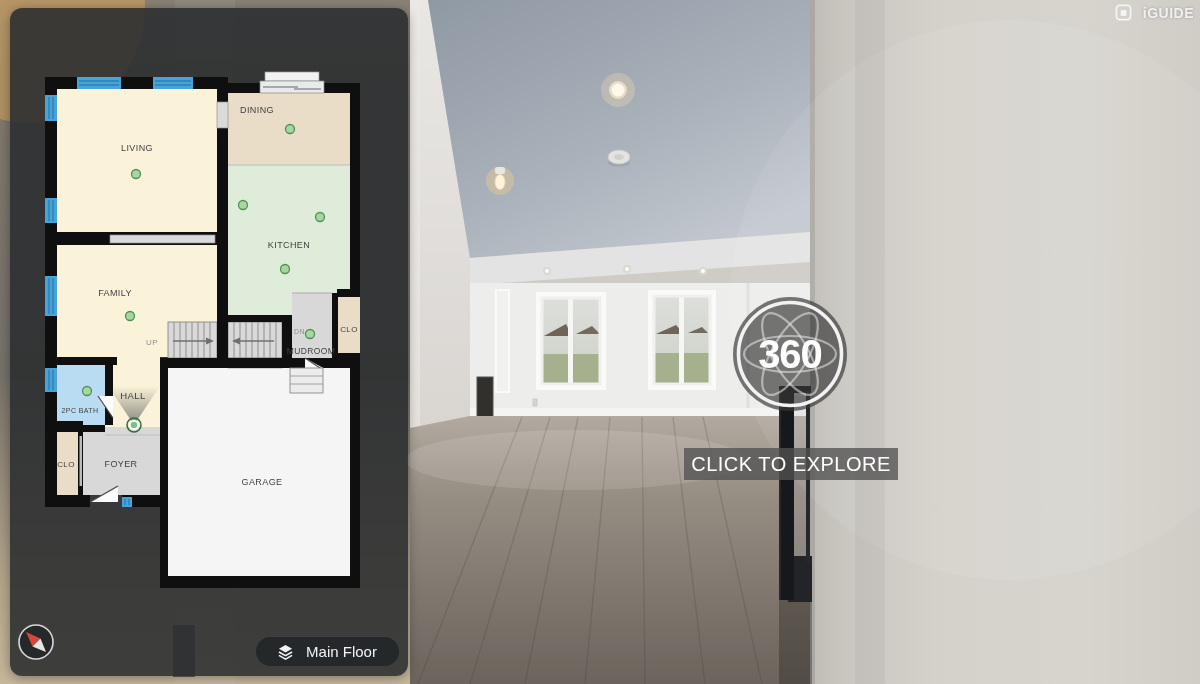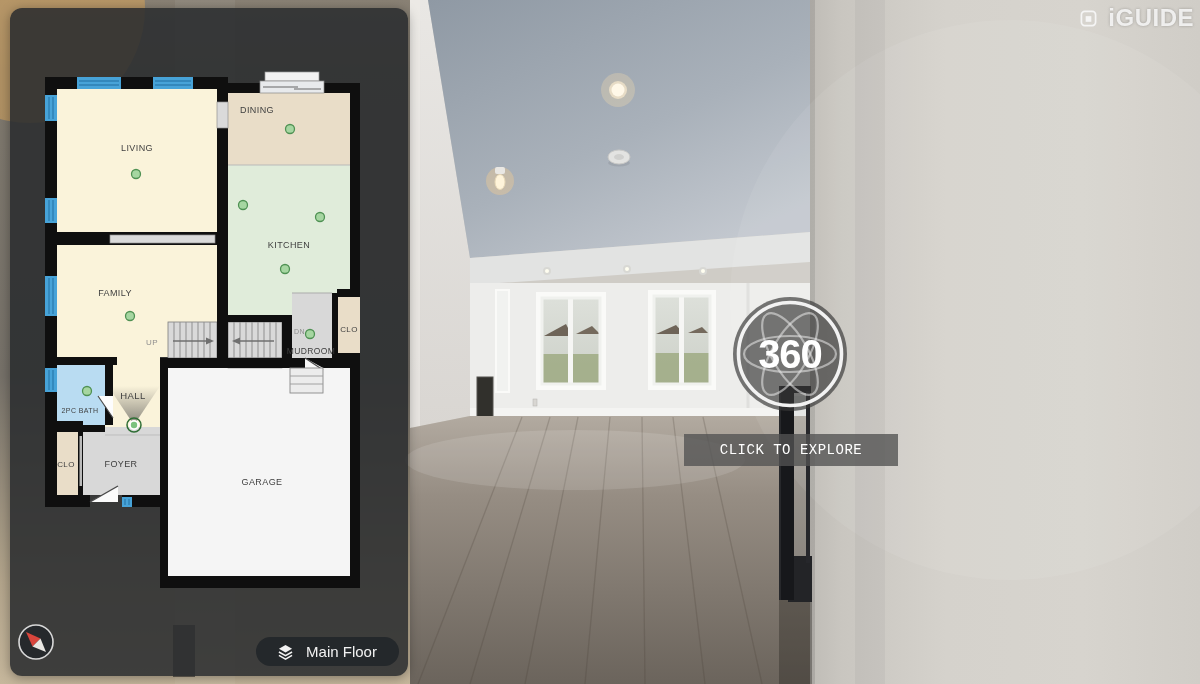--- a/index.html
+++ b/index.html
@@ -20,28 +20,28 @@
            padding:0;background:transparent;cursor:pointer;}
 
   
   #floorBtn{position:absolute;left:246px;top:629px;width:143px;height:29px;
             display:flex;align-items:center;justify-content:center;gap:13px;
             background:#24282b;border:none;border-radius:15px;cursor:pointer;
             color:#f2f2f2;font-size:15px;font-family:"Liberation Sans",sans-serif;}
 
   
   #badge{position:absolute;left:728px;top:292px;width:124px;height:124px;cursor:pointer;}
-  #cta{position:absolute;left:684px;top:434px;width:214px;height:32px;
+  #cta{position:absolute;left:684px;top:448px;width:214px;height:32px;
        display:flex;align-items:center;justify-content:center;
-       background:rgba(82,82,82,0.78);color:#ffffff;font-size:14px;
-       letter-spacing:0.5px;cursor:pointer;white-space:nowrap;font-family:Liberation Mono, monospace;}
+       background:rgba(82,82,82,0.78);color:#ffffff;font-size:20px;
+       letter-spacing:0.5px;cursor:pointer;white-space:nowrap;}
 
   
   #logo{position:absolute;top:4px;right:6px;display:flex;align-items:center;gap:11px;
-        color:rgba(250,250,250,0.85);font-size:24px;font-weight:bold;
+        color:rgba(250,250,250,0.85);font-size:14px;font-weight:bold;
         letter-spacing:0.5px;text-shadow:0 0 3px rgba(0,0,0,0.25);cursor:pointer;}
 </style>
 </head>
 <body>
 
 <div id="app">
 
   <svg id="photo" viewBox="0 0 1200 684" preserveAspectRatio="none">
     <defs>
       <linearGradient id="backdropG" x1="0" y1="0" x2="0" y2="1">

